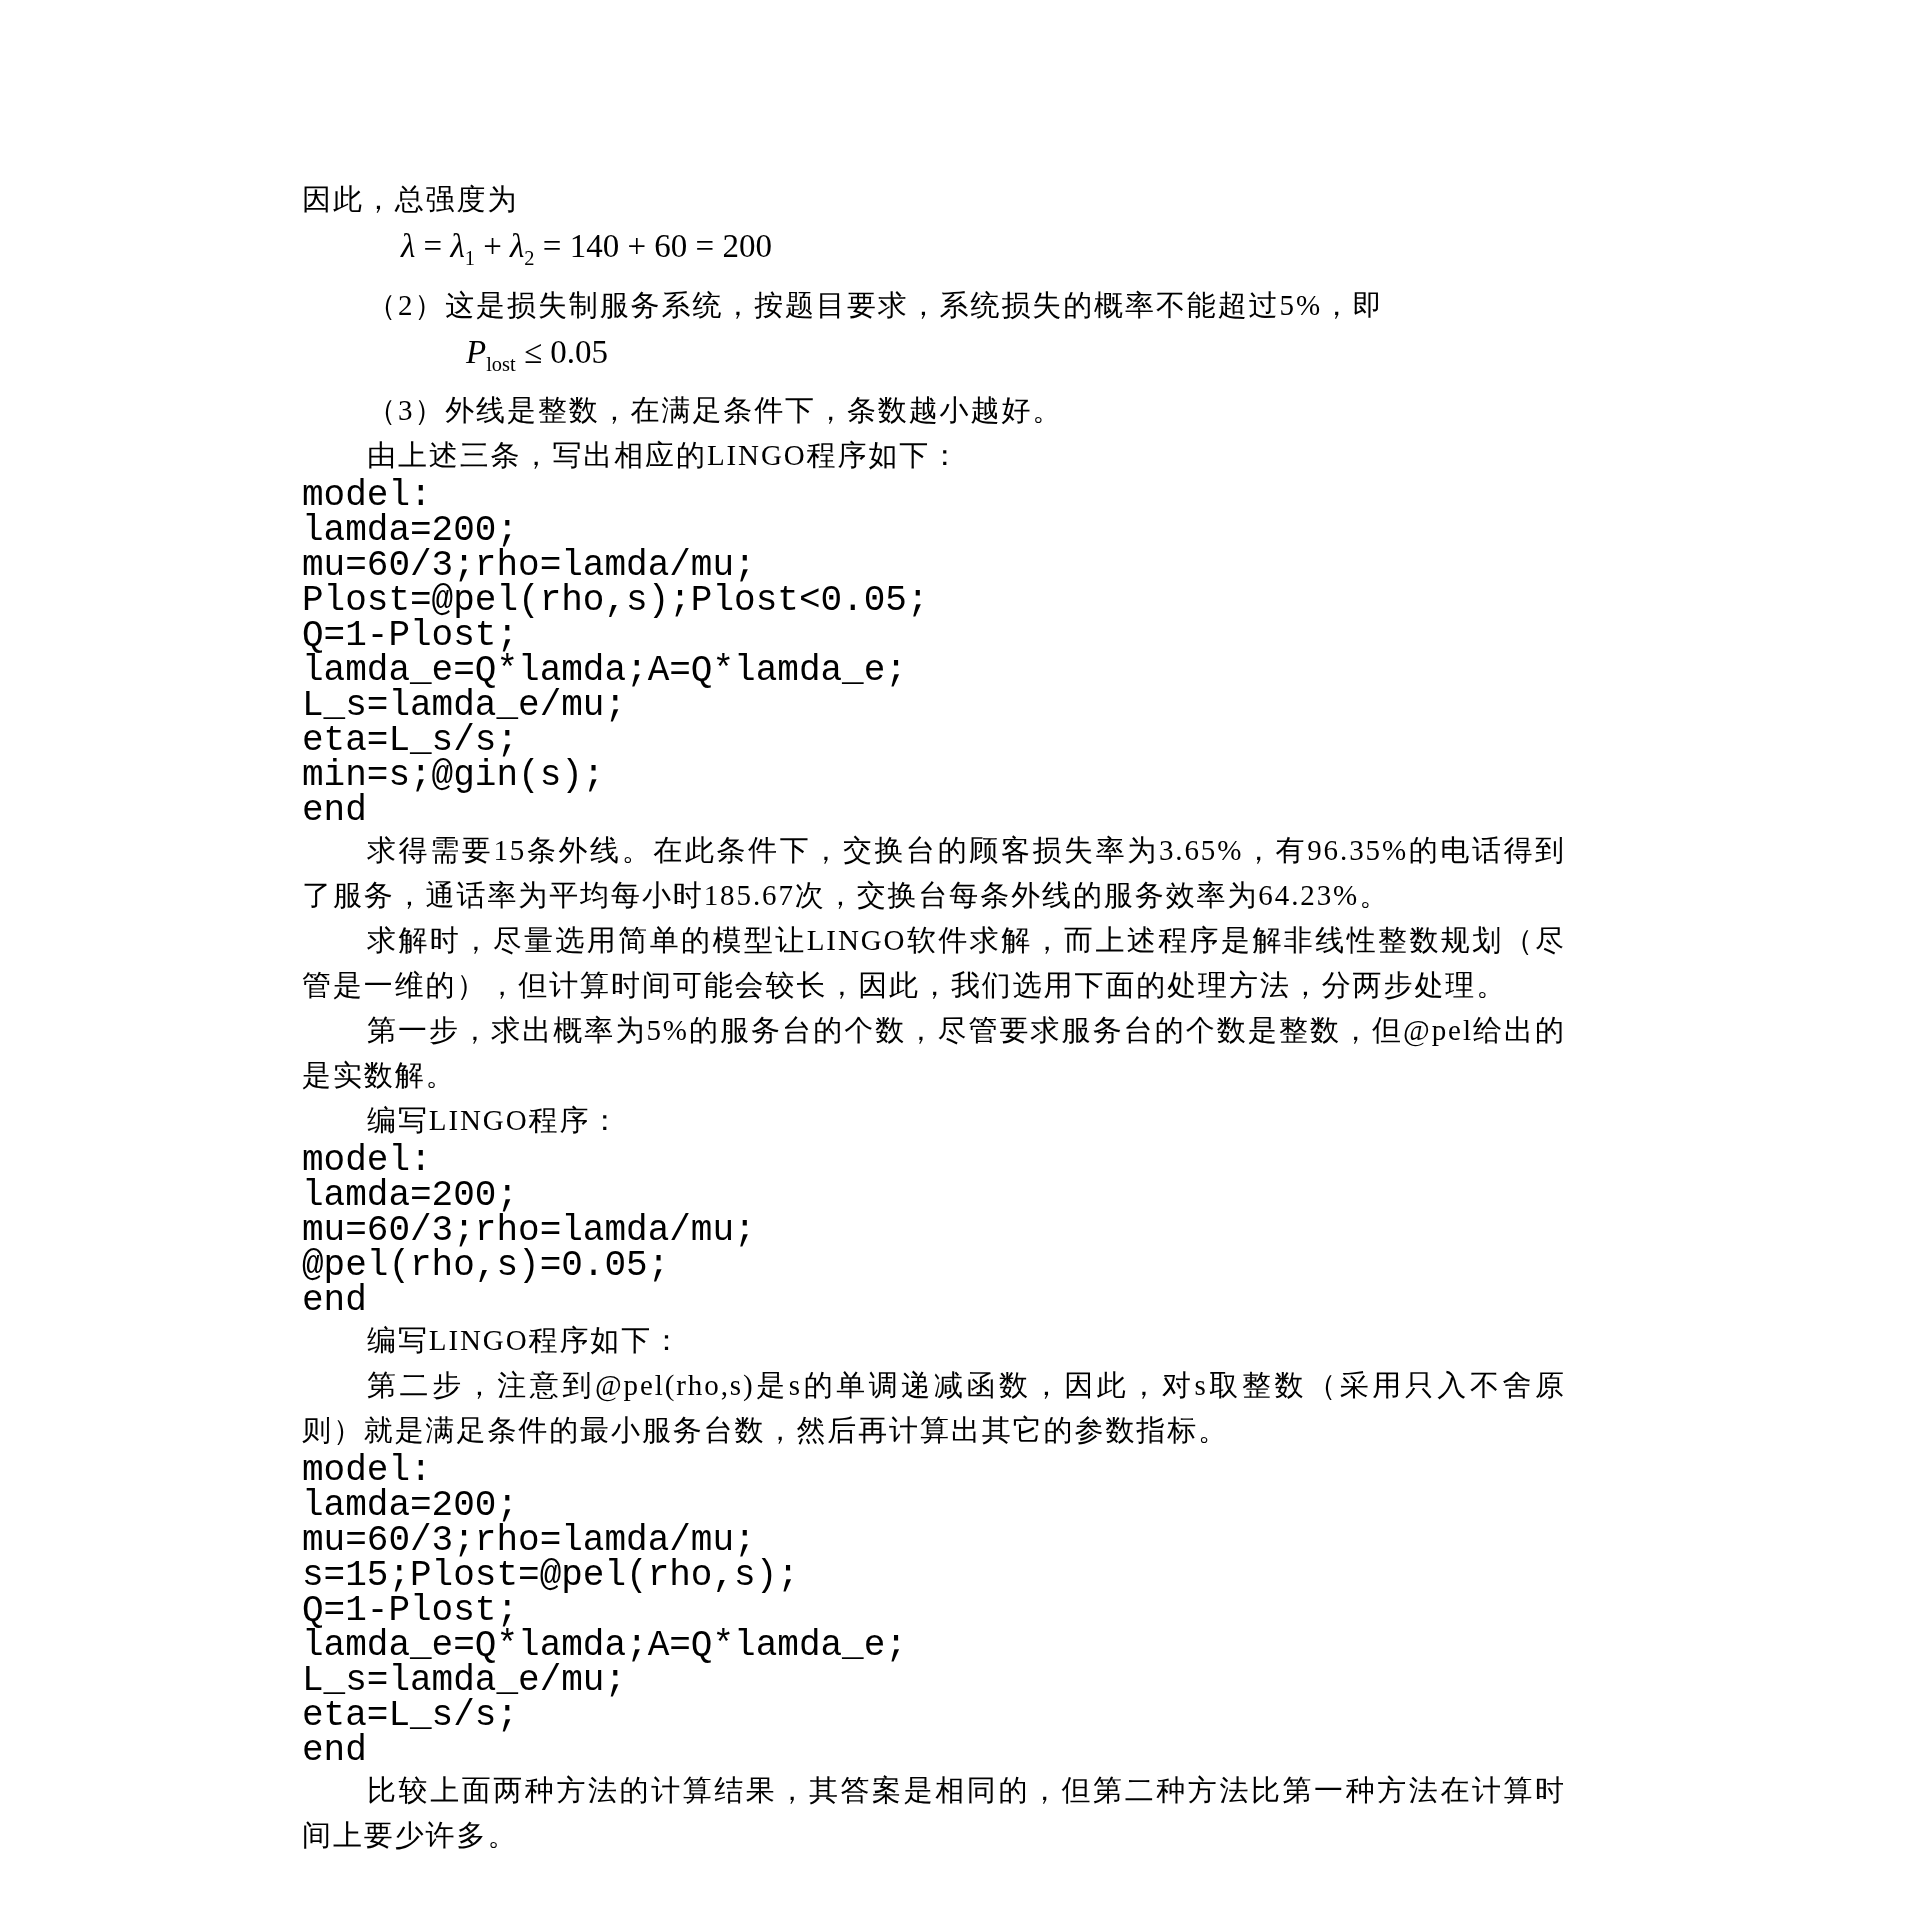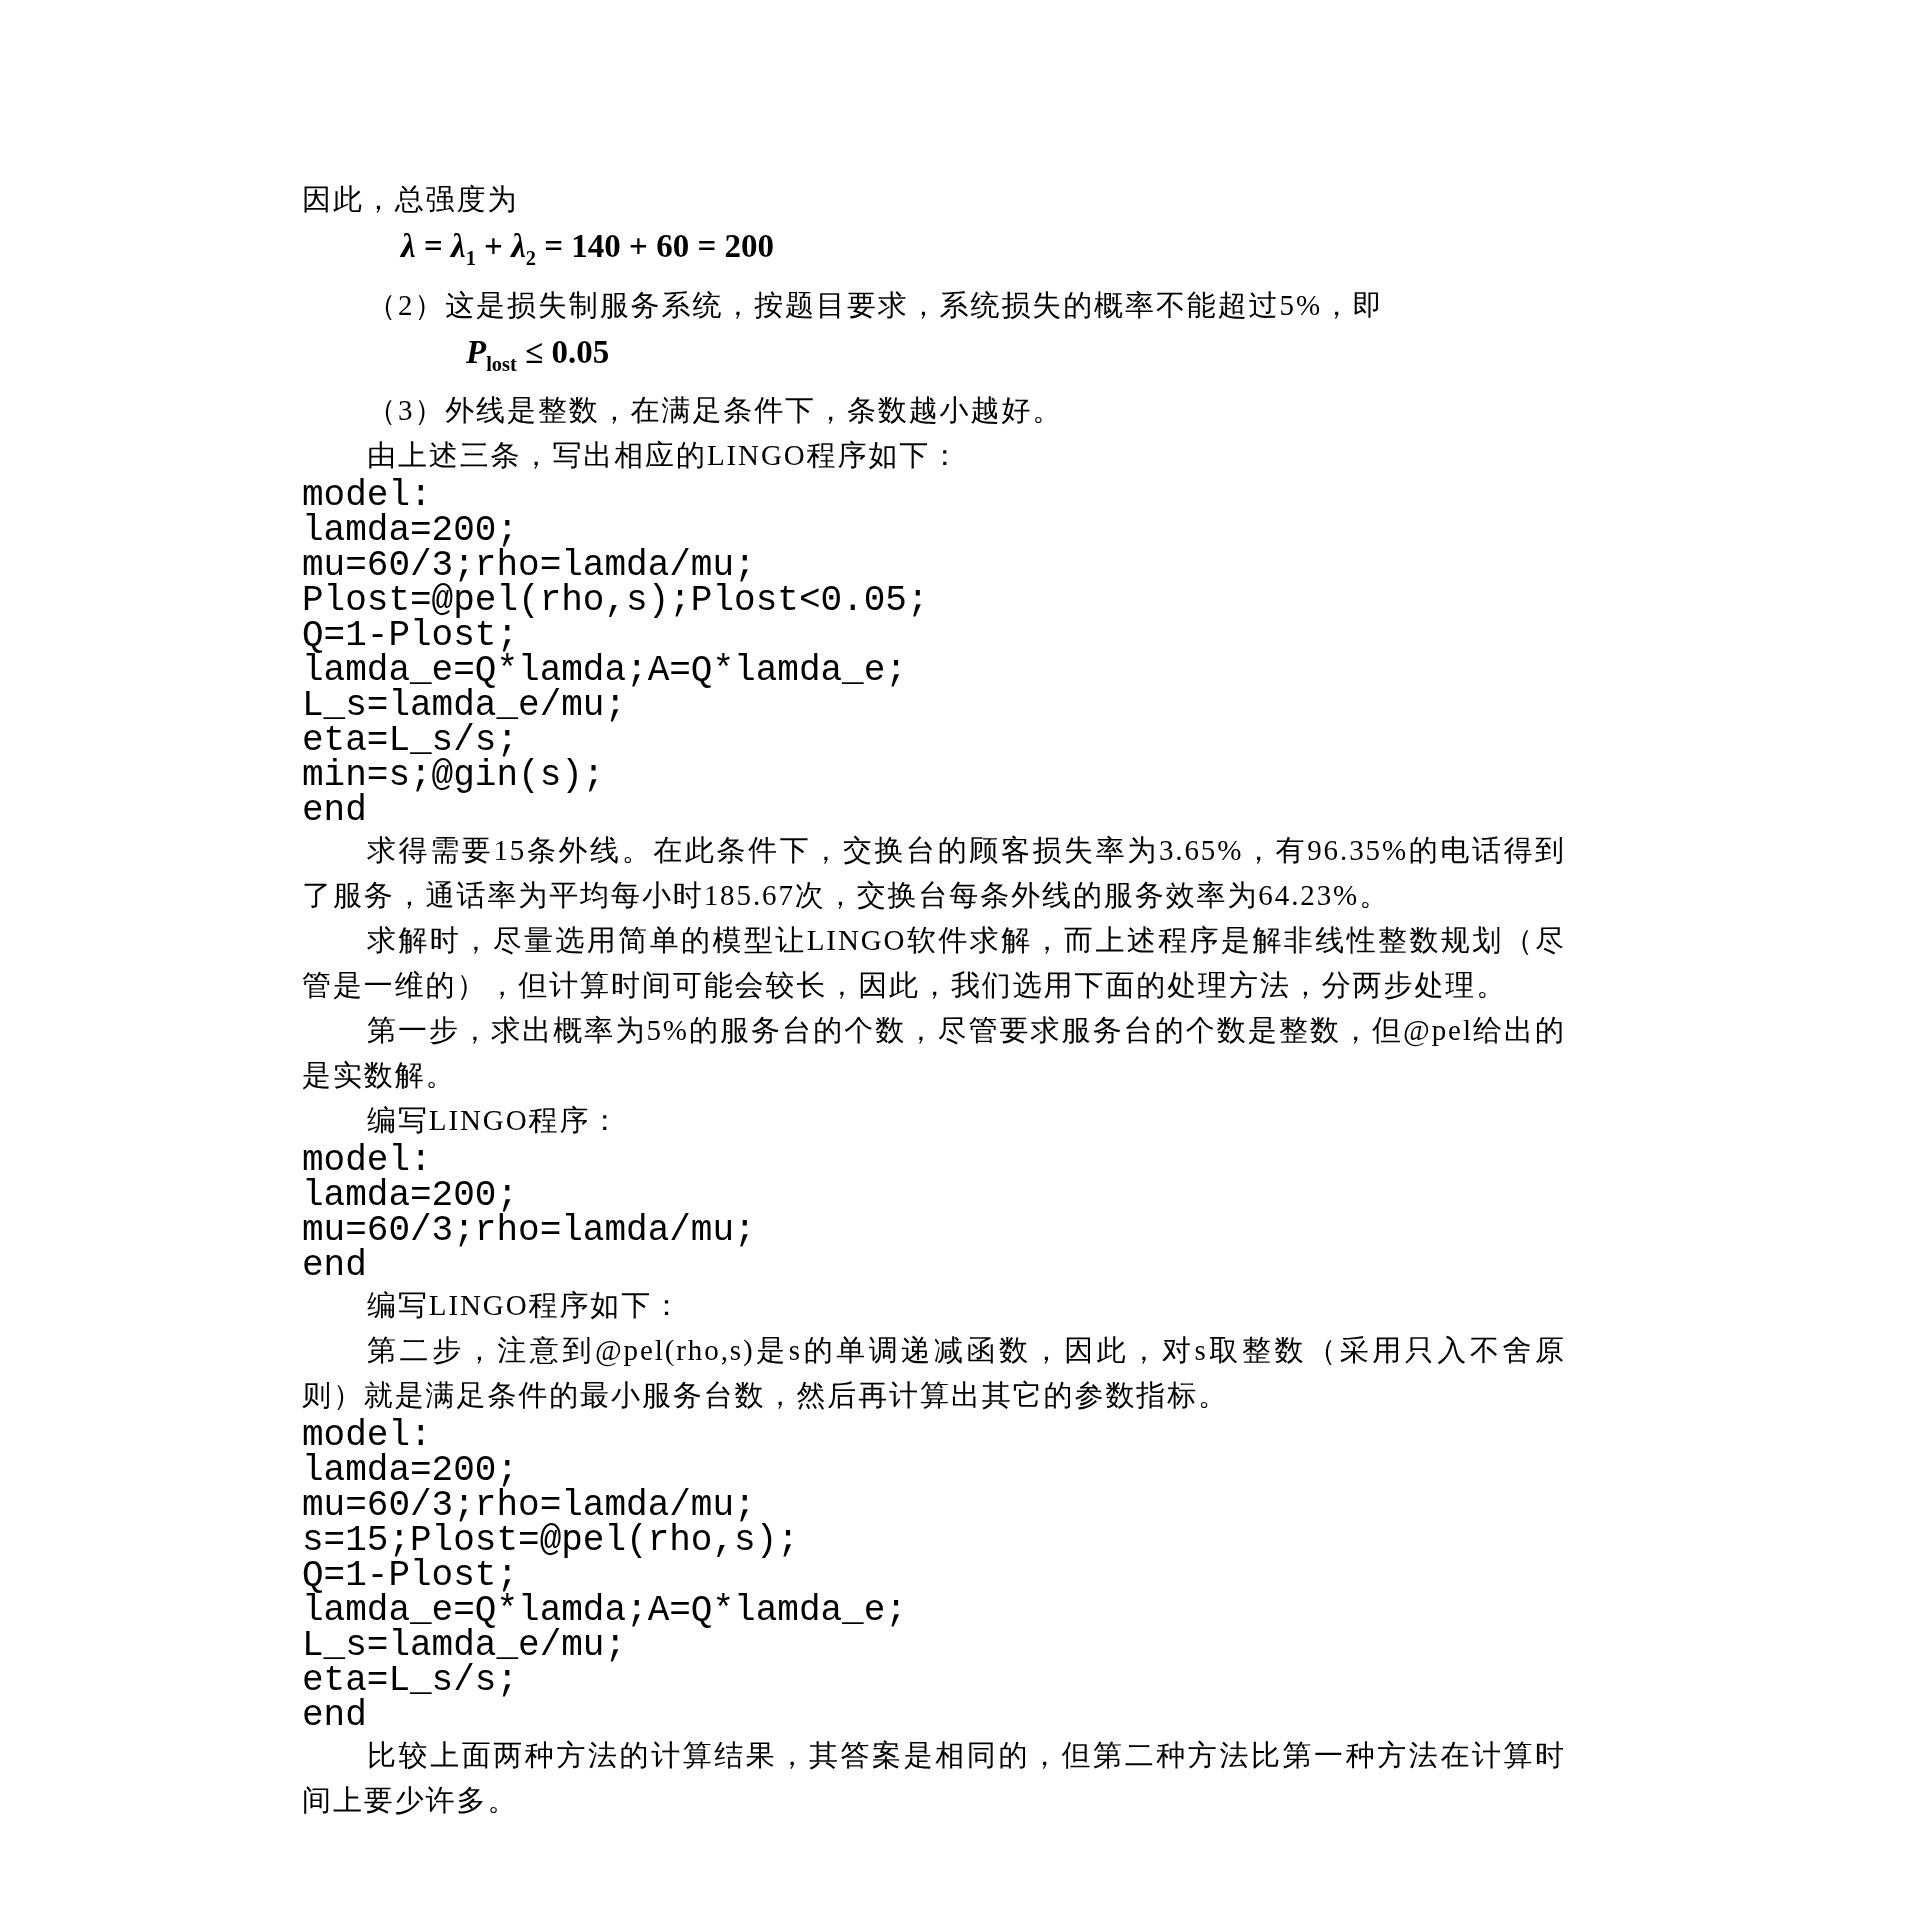--- a/index.html
+++ b/index.html
@@ -25,21 +25,20 @@
     text-justify:inter-ideograph;
     margin:0;
     text-indent:65px;
   }
   .noindent{text-indent:0;}
   .formula{
     font-size:33px;
     line-height:49px;
     margin:0;
     white-space:nowrap;
-    font-weight:bold;
   }
   .f1{padding-left:99px;}
   .f2{padding-left:164px;}
   .it{font-style:italic;font-family:"Liberation Serif","DejaVu Serif",serif;}
   sub{font-size:62%;}
   .code-line{
     font-family:"Liberation Mono","DejaVu Sans Mono",monospace;
     font-size:36px;
     line-height:35px;
     white-space:pre;
@@ -80,20 +79,21 @@
 
     <p class="body">求得需要15条外线。在此条件下，交换台的顾客损失率为3.65%，有96.35%的电话得到了服务，通话率为平均每小时185.67次，交换台每条外线的服务效率为64.23%。</p>
     <p class="body">求解时，尽量选用简单的模型让LINGO软件求解，而上述程序是解非线性整数规划（尽管是一维的），但计算时间可能会较长，因此，我们选用下面的处理方法，分两步处理。</p>
     <p class="body">第一步，求出概率为5%的服务台的个数，尽管要求服务台的个数是整数，但@pel给出的是实数解。</p>
     <p class="body">编写LINGO程序：</p>
 
     <div>
       <div class="code-line">model:</div>
       <div class="code-line">lamda=200;</div>
       <div class="code-line">mu=60/3;rho=lamda/mu;</div>
+      <div class="code-line">@pel(rho,s)=0.05;</div>
       <div class="code-line">end</div>
     </div>
 
 
     <p class="body">编写LINGO程序如下：</p>
     <p class="body">第二步，注意到@pel(rho,s)是s的单调递减函数，因此，对s取整数（采用只入不舍原则）就是满足条件的最小服务台数，然后再计算出其它的参数指标。</p>
 
     <div>
       <div class="code-line">model:</div>
       <div class="code-line">lamda=200;</div>

